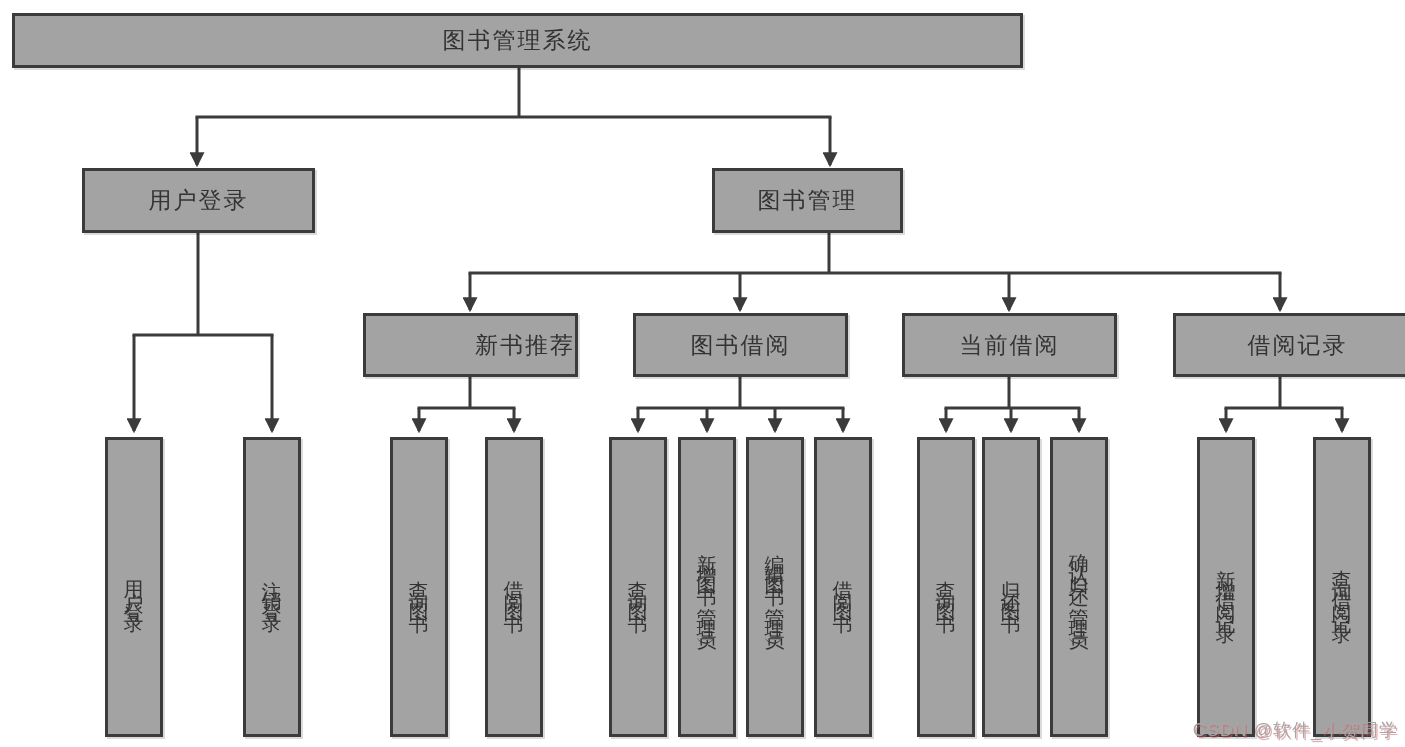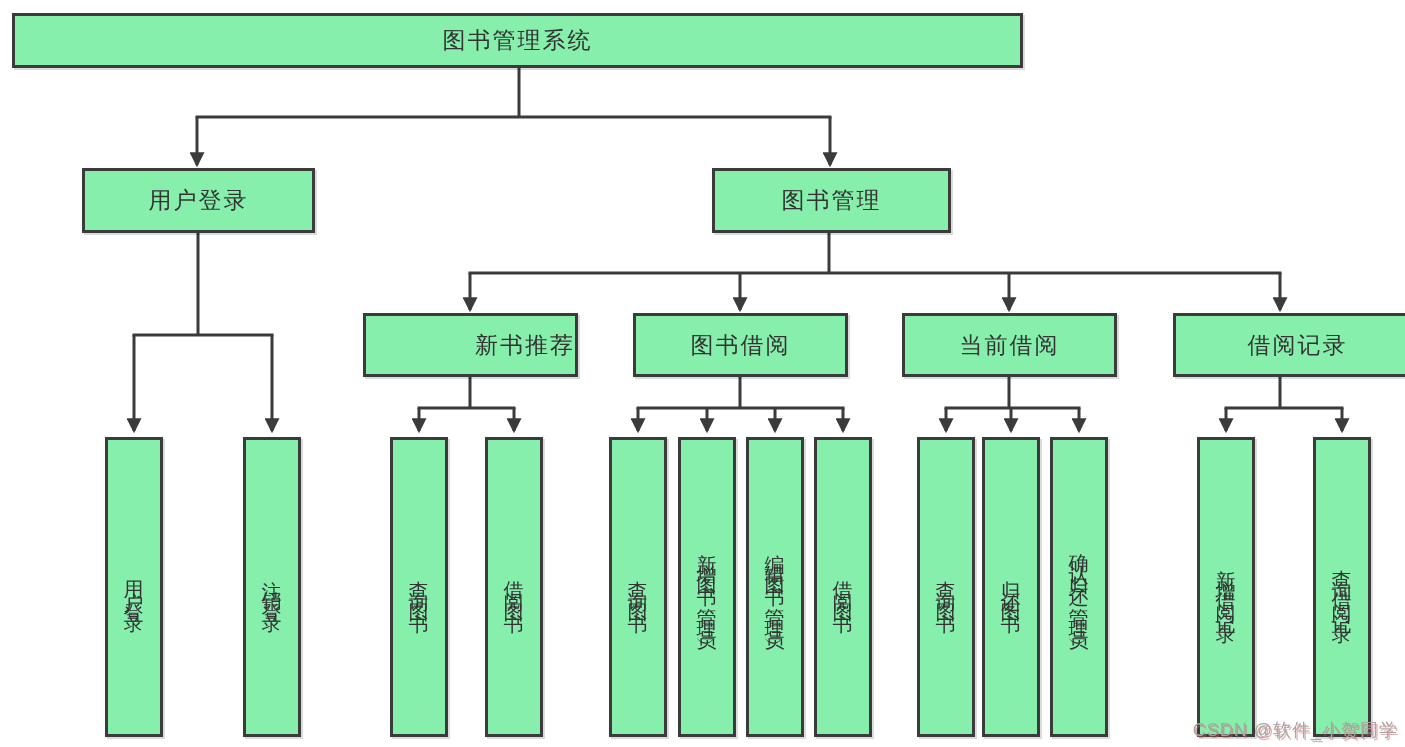--- a/index.html
+++ b/index.html
@@ -5,35 +5,35 @@
   html,body{margin:0;padding:0;background:#ffffff;}
   body{
     width:1405px;height:747px;position:relative;overflow:hidden;
     font-family:"Liberation Sans","DejaVu Sans",sans-serif;
     color:#333;
   }
   .canvas{position:absolute;left:0;top:0;width:1405px;height:747px;}
   svg.connectors{position:absolute;left:0;top:0;}
   .node{
     position:absolute;box-sizing:border-box;
-    background:#86efac;border:3px solid #3b3b3b;
+    background:#a3a3a3;border:3px solid #3b3b3b;
     display:flex;align-items:center;justify-content:center;
     box-shadow:2px 2px 0 rgba(0,0,0,0.14);
   }
   .node.h .label{
     font-size:23px;letter-spacing:2px;line-height:1;white-space:nowrap;color:#333;
   }
   .node.leaf .label{
     writing-mode:vertical-rl;text-orientation:mixed;
     font-size:20px;letter-spacing:11px;line-height:1;color:#333;
   }
   
   #n-root{left:12px;top:13px;width:1011px;height:55px;}
   #n-user-login{left:82px;top:168px;width:233px;height:65px;}
-  #n-book-management{left:712px;top:168px;width:239px;height:65px;}
+  #n-book-management{left:712px;top:168px;width:191px;height:65px;}
   #n-new-book-recommend{left:363px;top:313px;width:215px;height:64px;justify-content:flex-end;}
   #n-book-borrow{left:633px;top:313px;width:215px;height:64px;}
   #n-current-borrow{left:902px;top:313px;width:215px;height:64px;}
   #n-borrow-record{left:1173px;top:313px;width:249px;height:64px;}
   .node.leaf{top:437px;width:58px;height:300px;}
   #n-user-login-leaf{left:105px;}
   #n-logout-leaf{left:243px;}
   #n-query-books-recommend{left:390px;}
   #n-borrow-books-recommend{left:485px;}
   #n-query-books-borrow{left:609px;}

